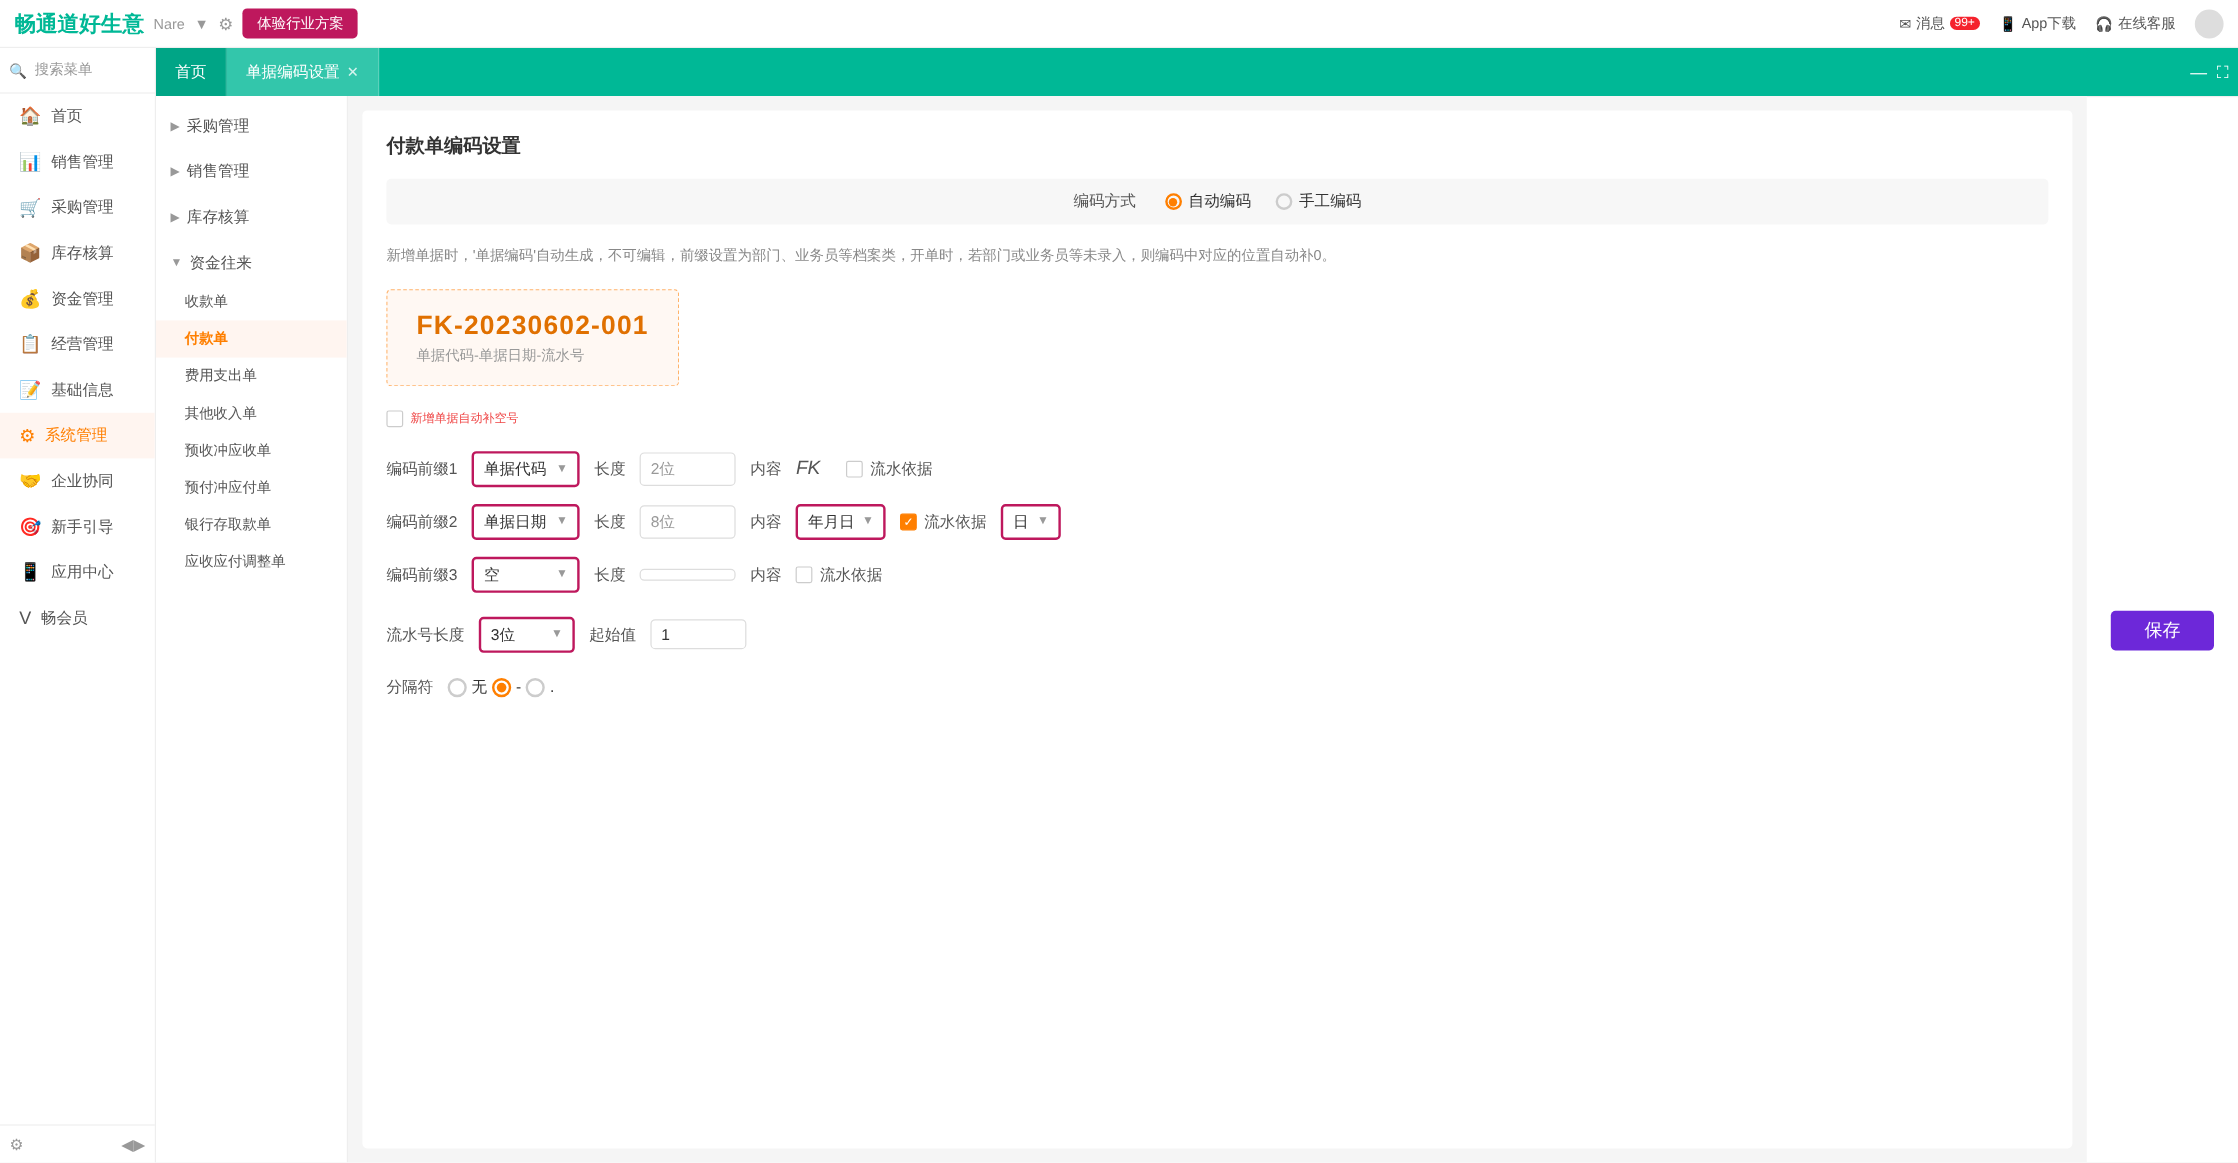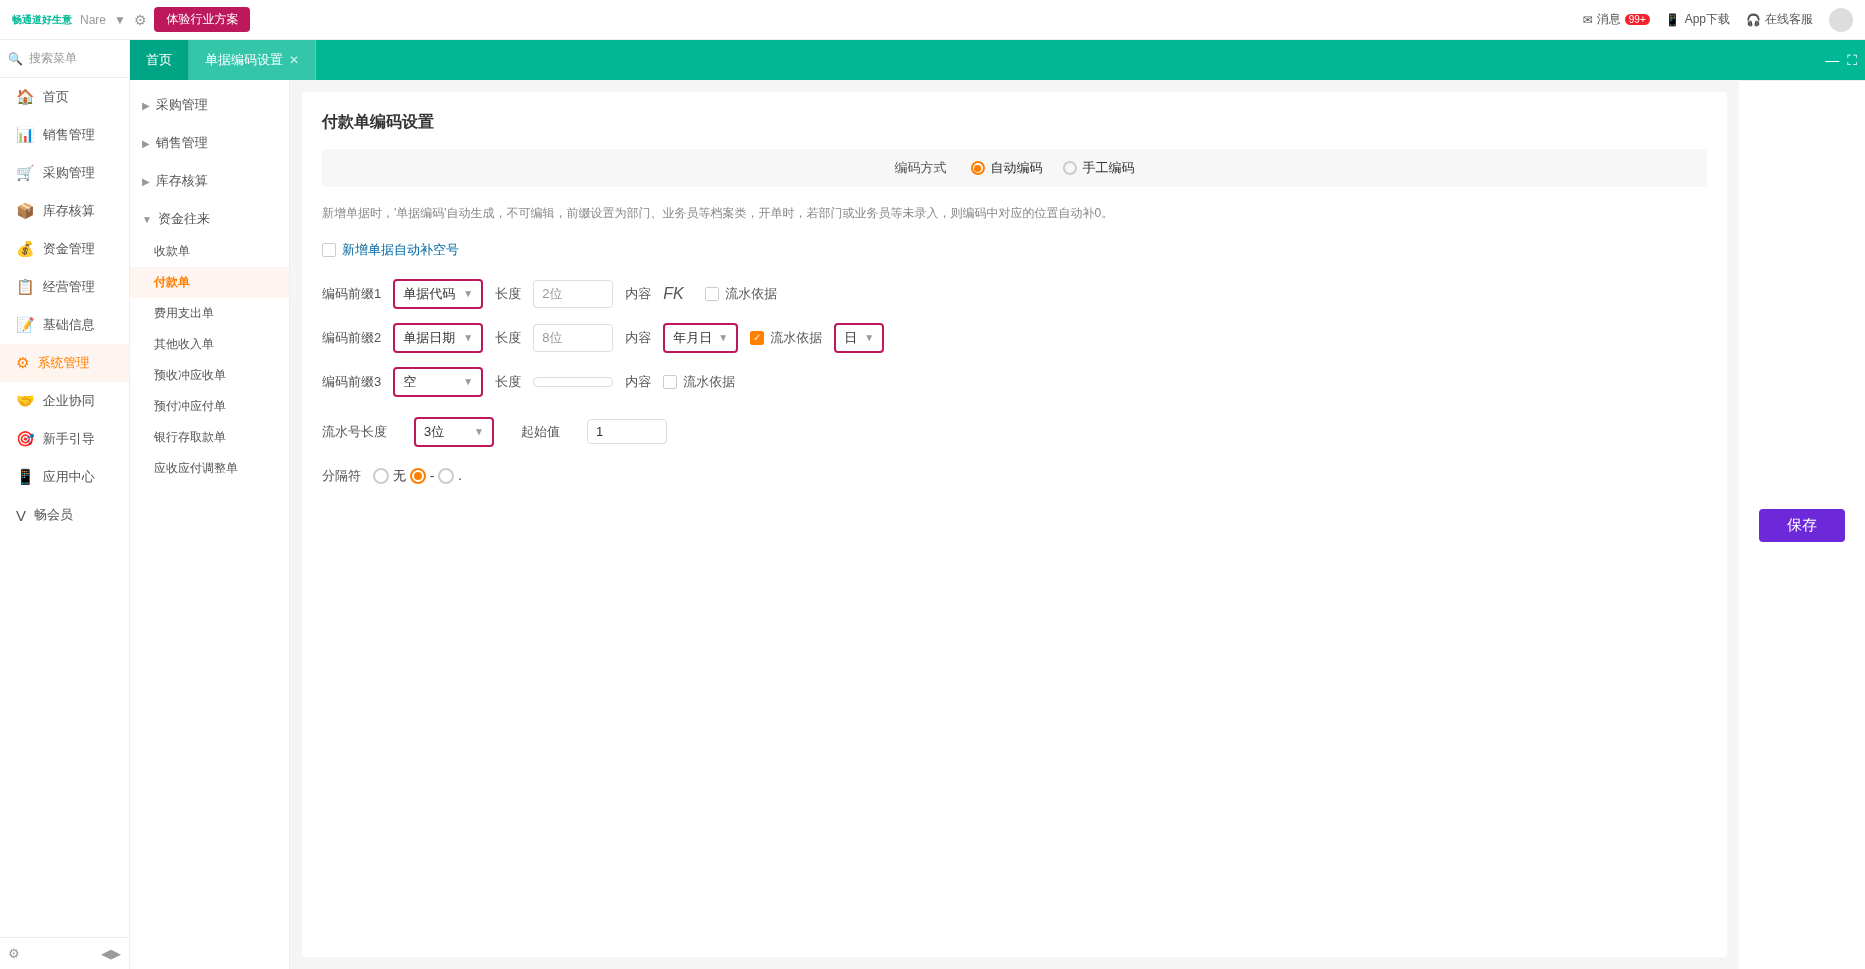--- a/index.html
+++ b/index.html
@@ -228,22 +228,22 @@
       color: #999;
       margin-top: 4px;
     }
 
     
     .checkbox-row {
       display: flex;
       align-items: center;
       gap: 6px;
       margin-bottom: 20px;
-      font-size: 13px;
-      color: #0369a1;
+      font-size: 10px;
+      color: #ef4444;
       cursor: pointer;
     }
     .checkbox-box {
       width: 14px; height: 14px;
       border: 1px solid #ccc;
       border-radius: 2px;
       background: #fff;
     }
 
     
@@ -284,21 +284,21 @@
       color: #fff; font-size: 10px;
     }
     .checkbox-empty {
       width: 14px; height: 14px;
       border: 1px solid #ccc;
       border-radius: 2px;
       background: #fff;
     }
 
     
-    .serial-row { display: flex; align-items: center; gap: 27px; margin-bottom: 20px; }
+    .serial-row { display: flex; align-items: center; gap: 12px; margin-bottom: 20px; }
     .serial-label { font-size: 13px; color: #555; }
     .serial-input {
       border: 1px solid #ddd;
       border-radius: 4px;
       padding: 4px 8px;
       background: #fff;
       font-size: 13px;
       width: 80px;
     }
 
@@ -340,21 +340,21 @@
       width: 8px; height: 8px;
       border-radius: 50%;
       background: #ff7f00;
     }
   </style>
 </head>
 <body>
 
 <div class="top-bar">
   <div class="top-bar-left">
-    <span style="color:#00b896;font-weight:bold;font-size:10px;">畅通道好生意</span>
+    <span style="color:#00b896;font-weight:bold;font-size:18px;">畅通道好生意</span>
     <span class="top-bar-company">Nare</span>
     <span class="top-bar-arrow">▼</span>
     <span class="top-bar-settings">⚙</span>
     <button class="top-bar-btn">体验行业方案</button>
   </div>
   <div class="top-bar-right">
     <div class="top-bar-right-item">
       <span>✉</span>
       <span>消息</span>
       <span class="badge">99+</span>
@@ -503,20 +503,24 @@
                 <div class="radio-dot"></div>
                 <span>手工编码</span>
               </label>
             </div>
           </div>
 
           
           <div class="info-text">新增单据时，'单据编码'自动生成，不可编辑，前缀设置为部门、业务员等档案类，开单时，若部门或业务员等未录入，则编码中对应的位置自动补0。</div>
 
           
+          <div class="example-box">
+            <div class="example-code">FK-20230602-001</div>
+            <div class="example-sub">单据代码-单据日期-流水号</div>
+          </div>
 
           
           <div class="checkbox-row">
             <div class="checkbox-box"></div>
             <span>新增单据自动补空号</span>
           </div>
 
           
           <div class="config-section">
 

